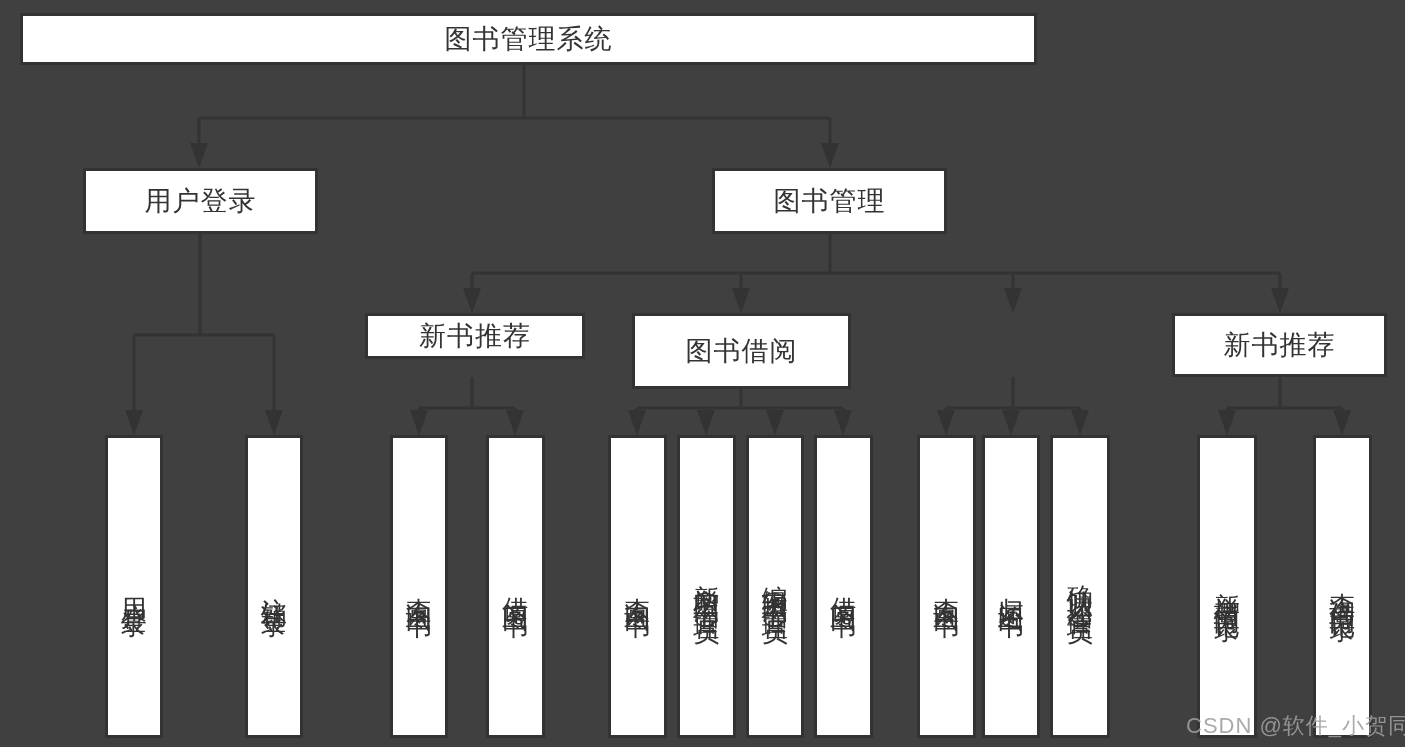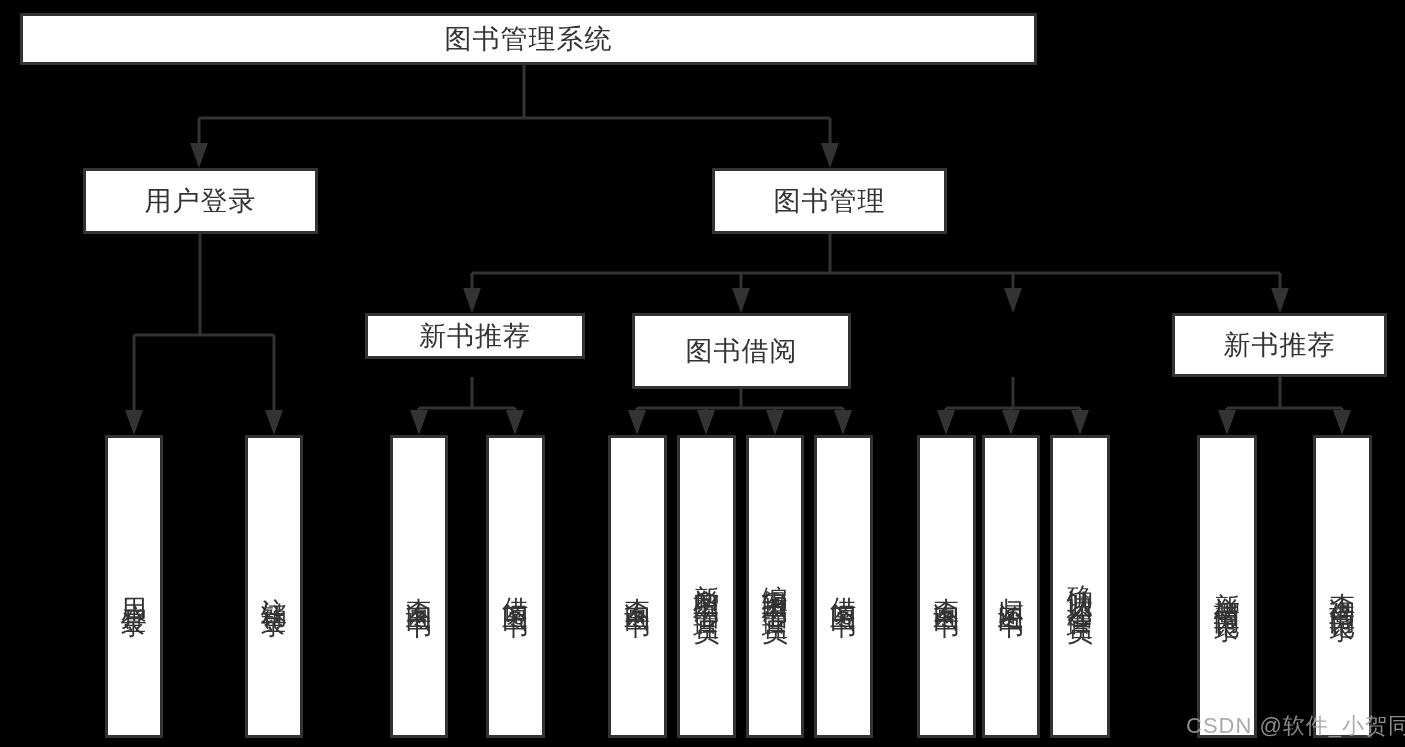--- a/index.html
+++ b/index.html
@@ -4,21 +4,21 @@
 <style>
   html, body {
     margin: 0;
     padding: 0;
     background: #ffffff;
   }
   #stage {
     position: relative;
     width: 1405px;
     height: 747px;
-    background: #000000;
+    background: #404040;
     overflow: hidden;
     font-family: "Liberation Sans", sans-serif;
   }
   #connectors {
     position: absolute;
     left: 0;
     top: 0;
     z-index: 1;
   }
   .node {

